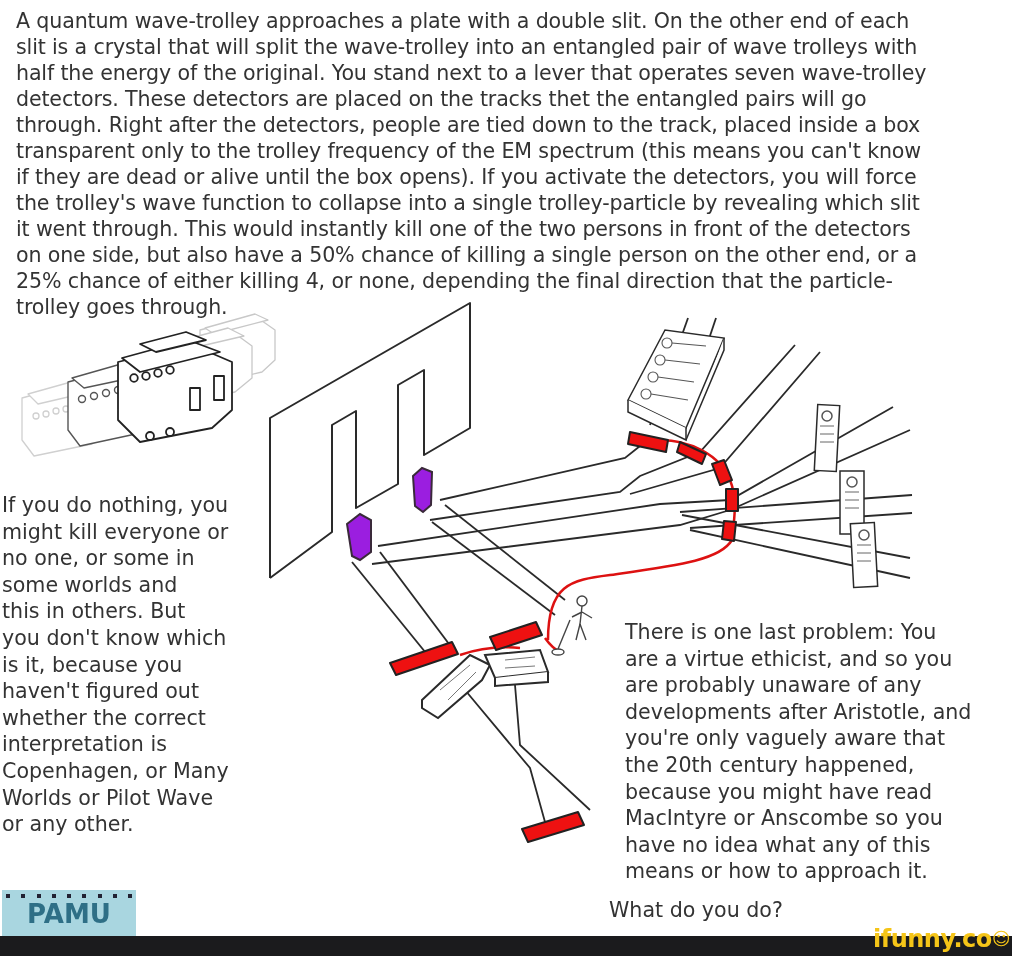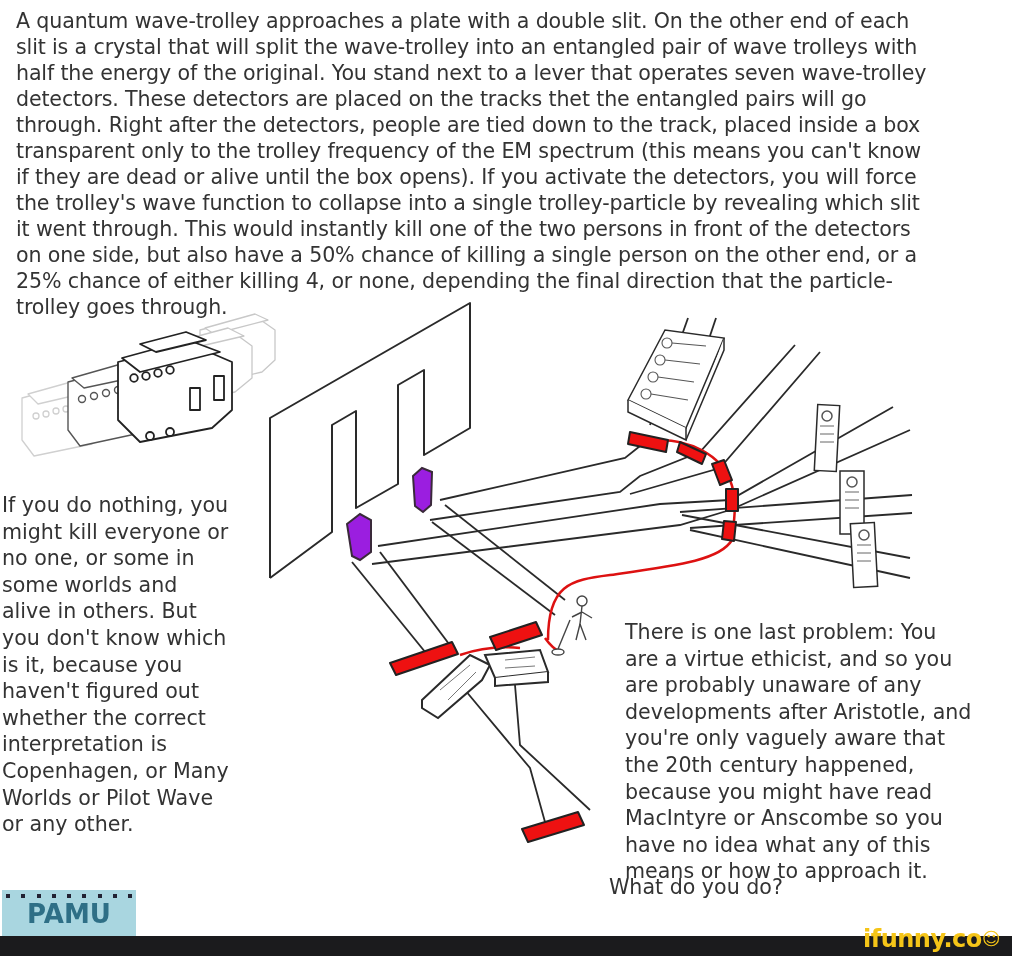--- a/index.html
+++ b/index.html
@@ -14,42 +14,42 @@
     }
     .left-text {
       position: absolute; left: 2px; top: 492px; width: 270px;
       font-size: 20.6px; line-height: 26.6px; white-space: pre-line; margin: 0;
     }
     .right-text {
       position: absolute; left: 609px; top: 603px; width: 400px;
       font-size: 20.6px; line-height: 26.6px; white-space: pre-line; margin: 16px;
     }
     .question {
-      position: absolute; left: 609px; top: 874px;
+      position: absolute; left: 609px; top: 897px;
       font-size: 20.6px; line-height: 26px; margin: 0;
     }
     svg.diagram { position: absolute; left: 0; top: 0; }
     .logo-pamu {
       position: absolute; left: 2px; top: 890px; width: 98px; height: 62px;
       background: #a9d6e0; overflow: hidden; padding-left: 36px;
     }
     .logo-pamu .dots { position: absolute; left: 4px; right: 4px; height: 4px; display: flex; justify-content: space-between; }
     .logo-pamu .dots span { width: 4px; height: 4px; background: #223; }
     .logo-pamu .dots.top { top: 4px; }
     .logo-pamu .dots.bottom { bottom: 2px; }
     .logo-pamu .word {
       position: absolute; left: 0; right: 0; top: 9px; text-align: center;
       font-family: "DejaVu Sans", sans-serif; font-weight: bold; font-size: 26px;
       color: #2e6f86; letter-spacing: 0px;
     }
     .footer-bar {
       position: absolute; left: 0; top: 936px; width: 1012px; height: 20px; background: #1b1b1d;
     }
     .ifunny {
-      position: absolute; right: 12px; top: 924px; font-family: "DejaVu Sans", sans-serif;
+      position: absolute; right: 2px; top: 924px; font-family: "DejaVu Sans", sans-serif;
       font-weight: bold; font-size: 24px; color: #f5c518; letter-spacing: -0.5px; line-height: 30px;
     }
     .ifunny .smiley { font-size: 18px; vertical-align: top; }
   </style>
 </head>
 <body>
 
 <p class="intro">A quantum wave-trolley approaches a plate with a double slit. On the other end of each
 slit is a crystal that will split the wave-trolley into an entangled pair of wave trolleys with
 half the energy of the original. You stand next to a lever that operates seven wave-trolley
@@ -196,21 +196,21 @@
     <path d="M582 606 L580 624 M580 624 L576 640 M580 624 L586 640 M582 612 L572 617 M582 612 L592 618"></path>
     <ellipse cx="558" cy="652" rx="6" ry="3"></ellipse>
     <path d="M558 649 L570 620"></path>
   </g>
 </svg>
 
 <p class="left-text">If you do nothing, you
 might kill everyone or
 no one, or some in
 some worlds and
-alive in others. But
+this in others. But
 you don't know which
 is it, because you
 haven't figured out
 whether the correct
 interpretation is
 Copenhagen, or Many
 Worlds or Pilot Wave
 or any other.</p>
 <p class="right-text">There is one last problem: You
 are a virtue ethicist, and so you

